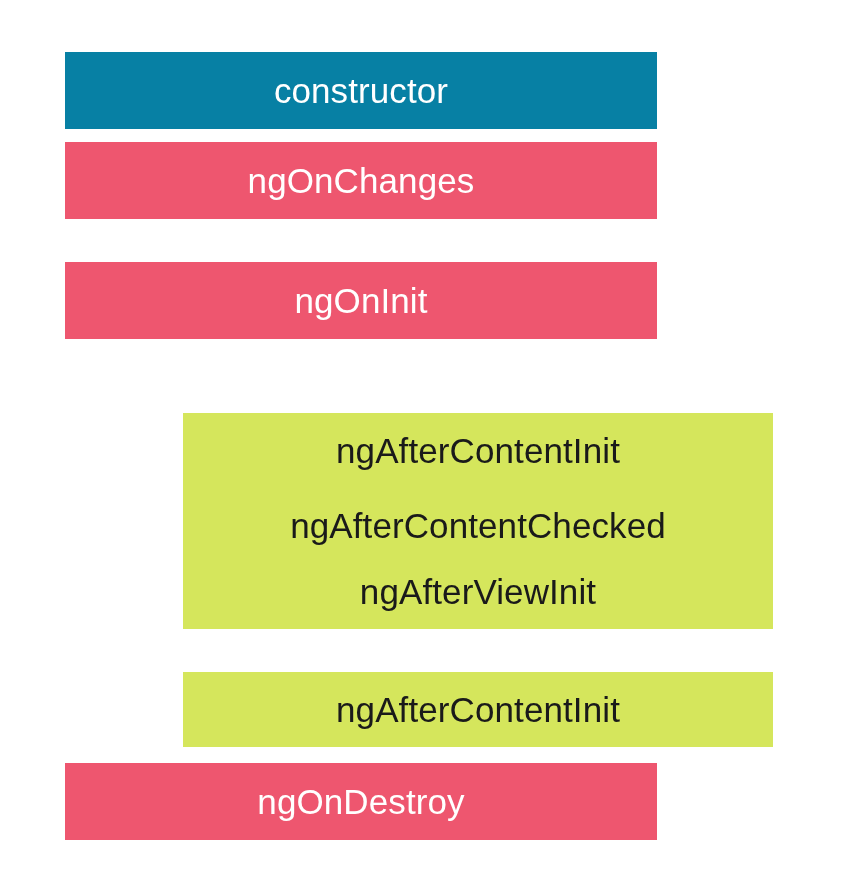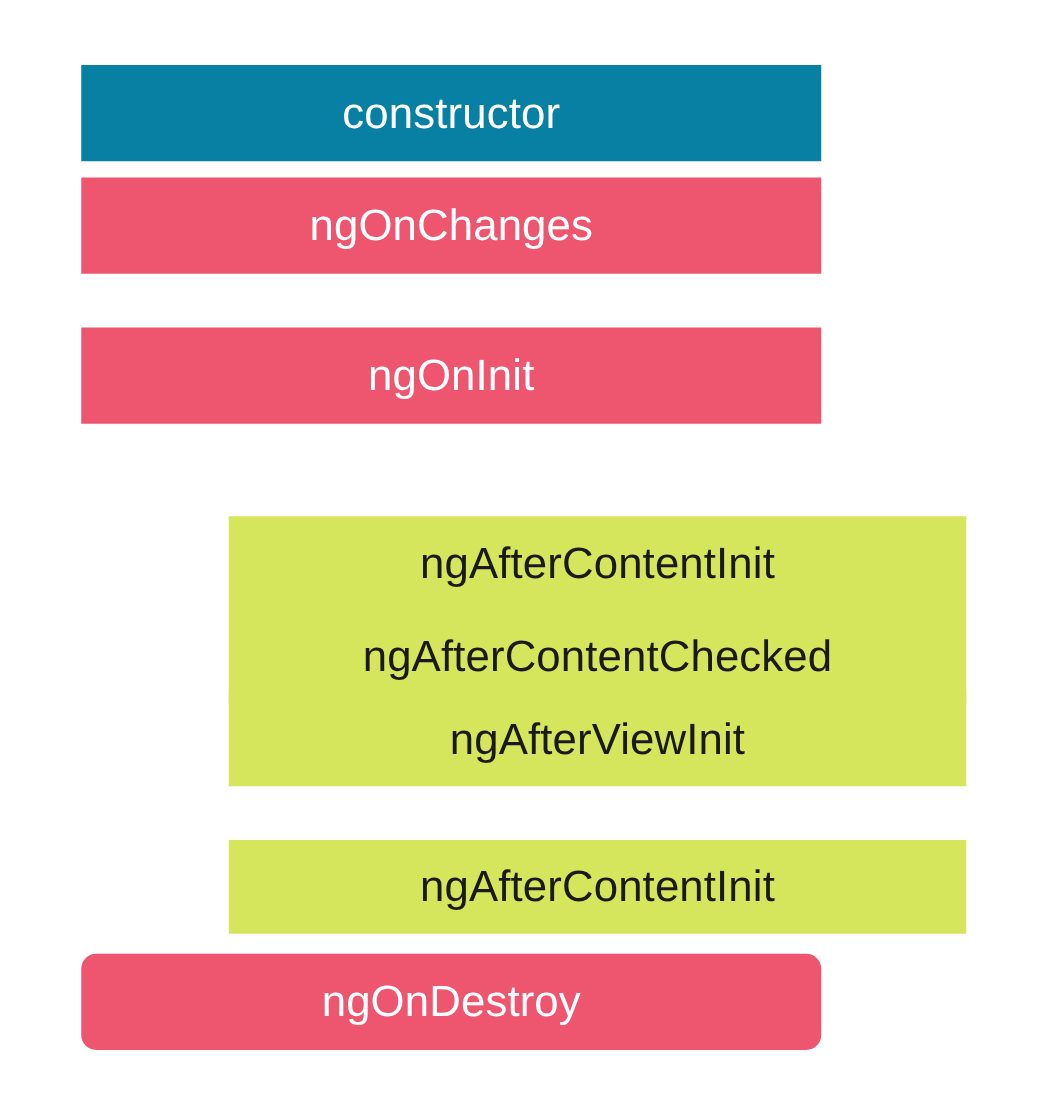--- a/index.html
+++ b/index.html
@@ -57,21 +57,21 @@
   .text-black  { color: #1a1a1a; }
 
   .row-0 { top: 52px;  }
   .row-1 { top: 142px; }
   .row-2 { top: 232px; margin-top: 30px; }
   .row-3 { top: 321px; }
   .row-4 { top: 413px; }
   .row-5 { top: 488px; }
   .row-6 { top: 554px; }
   .row-7 { top: 672px; }
-  .row-8 { top: 763px; border-radius: 12px; }
+  .row-8 { top: 763px; }
 </style>
 </head>
 <body>
 
 <div id="lifecycle-diagram">
 
   <div class="bar col-a row-0 fill-blue">
     <span class="bar-label text-white">constructor</span>
   </div>
 

